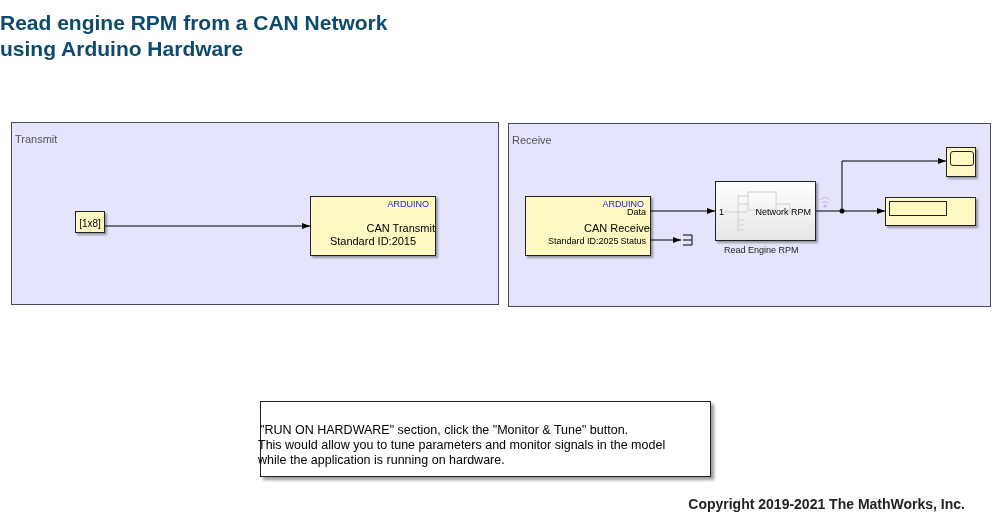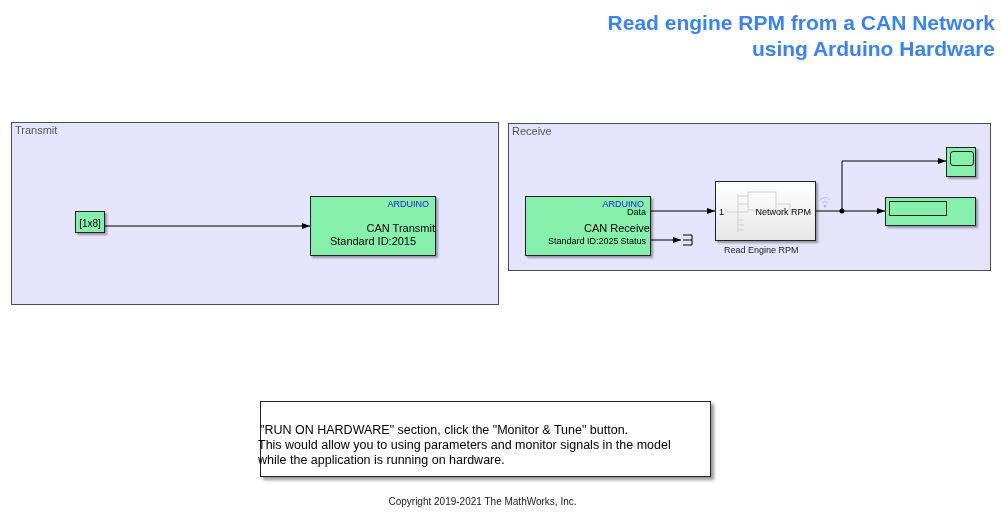--- a/index.html
+++ b/index.html
@@ -2,71 +2,71 @@
 <html><head>
   <meta charset="utf-8">
   <style>
     html, body { margin: 0; padding: 0; }
     body {
       width: 1001px; height: 521px; position: relative; overflow: hidden;
       background: #ffffff;
       font-family: "Liberation Sans", sans-serif;
     }
     .title {
-      position: absolute; left: 12px; width: 983px; top: 10px;
-      text-align: right; font-weight: bold; font-size: 21px; line-height: 26px;
-      color: #3b82f6;
+      position: absolute; left: 0; width: 983px; top: 10px;
+      text-align: left; font-weight: bold; font-size: 21px; line-height: 26px;
+      color: #0c4a6e;
     }
     .area {
       position: absolute; background: #e4e4fc; border: 1px solid #4a4a58;
       box-sizing: border-box;
     }
     .area-label {
-      position: absolute; left: 3px; top: 1px; font-size: 11px; color: #555;
+      position: absolute; left: 3px; top: 10px; font-size: 11px; color: #555;
     }
     .block {
-      position: absolute; background: #86efac; border: 1px solid #222;
+      position: absolute; background: #fef9c3; border: 1px solid #222;
       box-sizing: border-box; box-shadow: 2px 2px 2px rgba(0,0,0,0.35);
     }
     .const-text { position: absolute; left: 0; right: 0; top: 6px; text-align: center; font-size: 10px; }
     .brand { position: absolute; right: 6px; top: 2px; font-size: 9px; color: #1a1ad8; }
     .blk-title { position: absolute; left: 0; right: 0; top: 25px; text-align: right; font-weight: normal; font-size: 11px; }
     .blk-sub { position: absolute; left: 0; right: 0; top: 38px; text-align: center; font-size: 11px; }
     .port-label { position: absolute; font-size: 9px; }
     .sub-block {
       position: absolute; border: 1px solid #222; box-sizing: border-box;
       background: linear-gradient(#ffffff, #e6e6e6);
       box-shadow: 2px 2px 2px rgba(0,0,0,0.35);
     }
     .caption { position: absolute; font-size: 9px; color: #222; }
     .note {
       position: absolute; left: 260px; top: 401px; width: 451px; height: 76px;
       background: #fff; border: 1px solid #222; box-sizing: border-box;
       box-shadow: 3px 3px 3px rgba(0,0,0,0.4);
     }
     .note-line { position: absolute; font-size: 12.5px; white-space: nowrap; color: #000; }
     .copyright {
-      position: absolute; left: 0; width: 965px; top: 496px; text-align: center;
-      font-size: 10px; color: #222;
+      position: absolute; left: 0; width: 965px; top: 496px; text-align: right;
+      font-size: 14px; color: #222; font-weight: bold;
     }
     svg.wires { position: absolute; left: 0; top: 0; }
   </style>
 </head>
 <body>
 
 <div class="title">
   <div>Read engine RPM from a CAN Network</div>
   <div>using Arduino Hardware</div>
 </div>
 
 <div class="area" style="left:11px; top:122px; width:488px; height:183px;">
   <span class="area-label">Transmit</span>
 </div>
 
-<div class="area" style="left:508px; top:123px; width:483px; height:148px;padding-left:20px;">
+<div class="area" style="left:508px; top:123px; width:483px; height:184px;padding-left:20px;">
   <span class="area-label">Receive</span>
 </div>
 
 <svg class="wires" width="1001" height="521">
   <defs>
     <marker id="arr" markerWidth="8" markerHeight="6" refX="8" refY="3" orient="auto" markerUnits="userSpaceOnUse">
       <path d="M0,0 L8,3 L0,6 z" fill="#000"></path>
     </marker>
   </defs>
   <line x1="105" y1="226" x2="310" y2="226" stroke="#000" stroke-width="1" marker-end="url(#arr)"></line>
@@ -126,17 +126,17 @@
 <div class="block" style="left:946px; top:147px; width:30px; height:30px;">
   <div style="position:absolute; left:3px; top:3px; width:22px; height:13px; border:1px solid #222; border-radius:3px;"></div>
 </div>
 
 <div class="block" style="left:885px; top:197px; width:91px; height:29px;">
   <div style="position:absolute; left:3px; top:3px; width:56px; height:13px; border:1px solid #222;"></div>
 </div>
 
 <div class="note">
   <span class="note-line" style="left:-1px; top:21px;">"RUN ON HARDWARE" section, click the "Monitor &amp; Tune" button.</span>
-  <span class="note-line" style="left:-3px; top:36px;">This would allow you to using parameters and monitor signals in the model</span>
+  <span class="note-line" style="left:-3px; top:36px;">This would allow you to tune parameters and monitor signals in the model</span>
   <span class="note-line" style="left:-3px; top:51px;">while the application is running on hardware.</span>
 </div>
 
 <div class="copyright">Copyright 2019-2021 The MathWorks, Inc.</div>
 
 </body></html>

